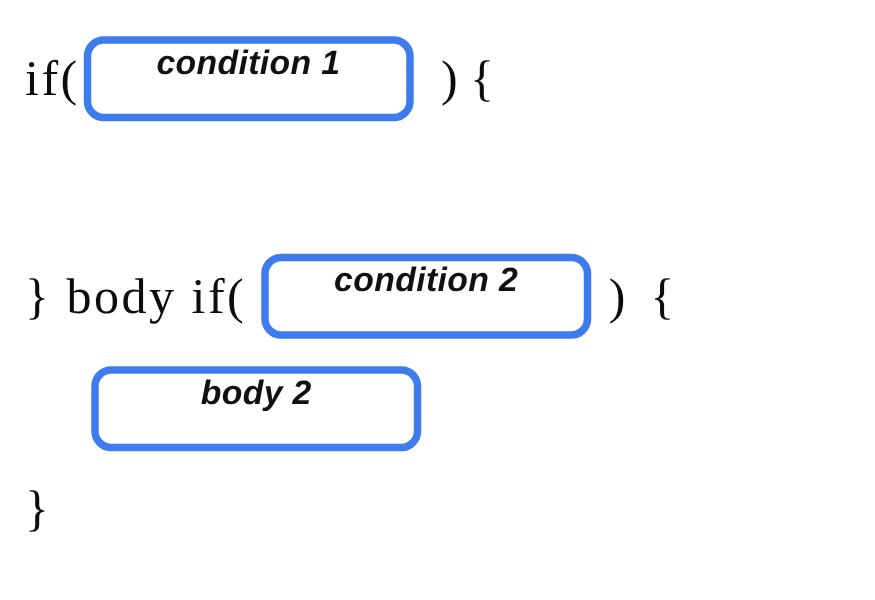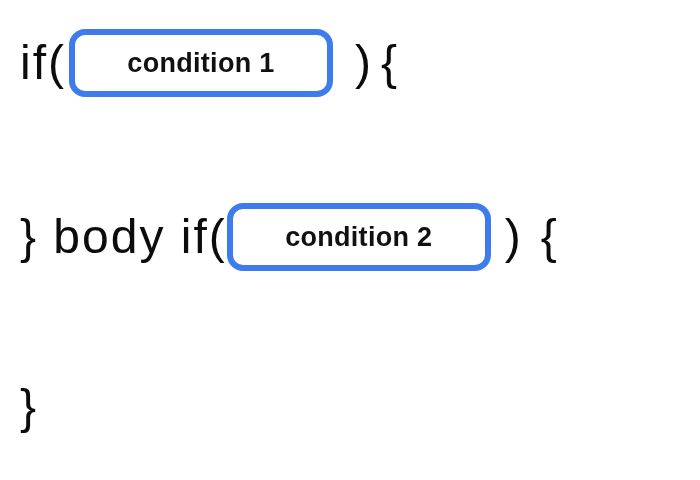--- a/index.html
+++ b/index.html
@@ -15,58 +15,58 @@
     overflow: hidden;
     font-family: "Liberation Sans", sans-serif;
   }
   .row {
     position: absolute;
     display: flex;
     align-items: center;
     height: 70px;
   }
   .code {
-    font-family: Liberation Sans, sans-serif;
-    font-size: 48px;
+    font-family: Liberation Serif, serif;
+    font-size: 40px;
     font-weight: 400;
     letter-spacing: 2px;
     color: var(--code-text, #0c0c0c);
     white-space: pre;
     line-height: 1;
   }
   .slot {
     box-sizing: border-box;
     width: 264px;
     height: 68px;
     background: var(--slot-fill, #ffffff);
     border: 6px solid var(--slot-border, #3e7cee);
     border-radius: 16px;
     display: flex;
-    align-items: center;
     justify-content: center;
     flex: 0 0 auto;
+    font-style: italic;
   }
   .slot-label {
     font-family: "Liberation Sans", sans-serif;
     font-size: 27px;
     font-weight: 700;
     letter-spacing: 0.3px;
     color: var(--label-text, #111111);
     white-space: nowrap;
   }
   
   #row-1 { left: 20px; top: 28px; }
   #row-1 .slot { margin-left: 3px; }
   #row-1 .paren { margin-left: 22px; }
   #row-1 .brace { margin-left: 8px; }
 
   #row-2 { left: 83px; top: 121px; }
 
   #row-3 { left: 20px; top: 202px; }
-  #row-3 .slot { margin-left: 0px; }
+  #row-3 .slot { margin-left: 12px; }
   #row-3 .paren { margin-left: 14px; }
   #row-3 .brace { margin-left: 18px; }
 
   #row-4 { left: 73px; top: 292px; }
 
   #row-5 { left: 20px; top: 372px; }
 </style>
 </head>
 <body>
 
@@ -84,18 +84,23 @@
 
   <div class="row" id="row-3">
     <span class="code">} body if(</span>
     <div class="slot">
       <span class="slot-label">condition 2</span>
     </div>
     <span class="code paren">)</span>
     <span class="code brace">{</span>
   </div>
 
+  <div class="row" id="row-4">
+    <div class="slot">
+      <span class="slot-label">body 2</span>
+    </div>
+  </div>
 
   <div class="row" id="row-5">
     <span class="code">}</span>
   </div>
 
 </div>
 
 </body></html>

